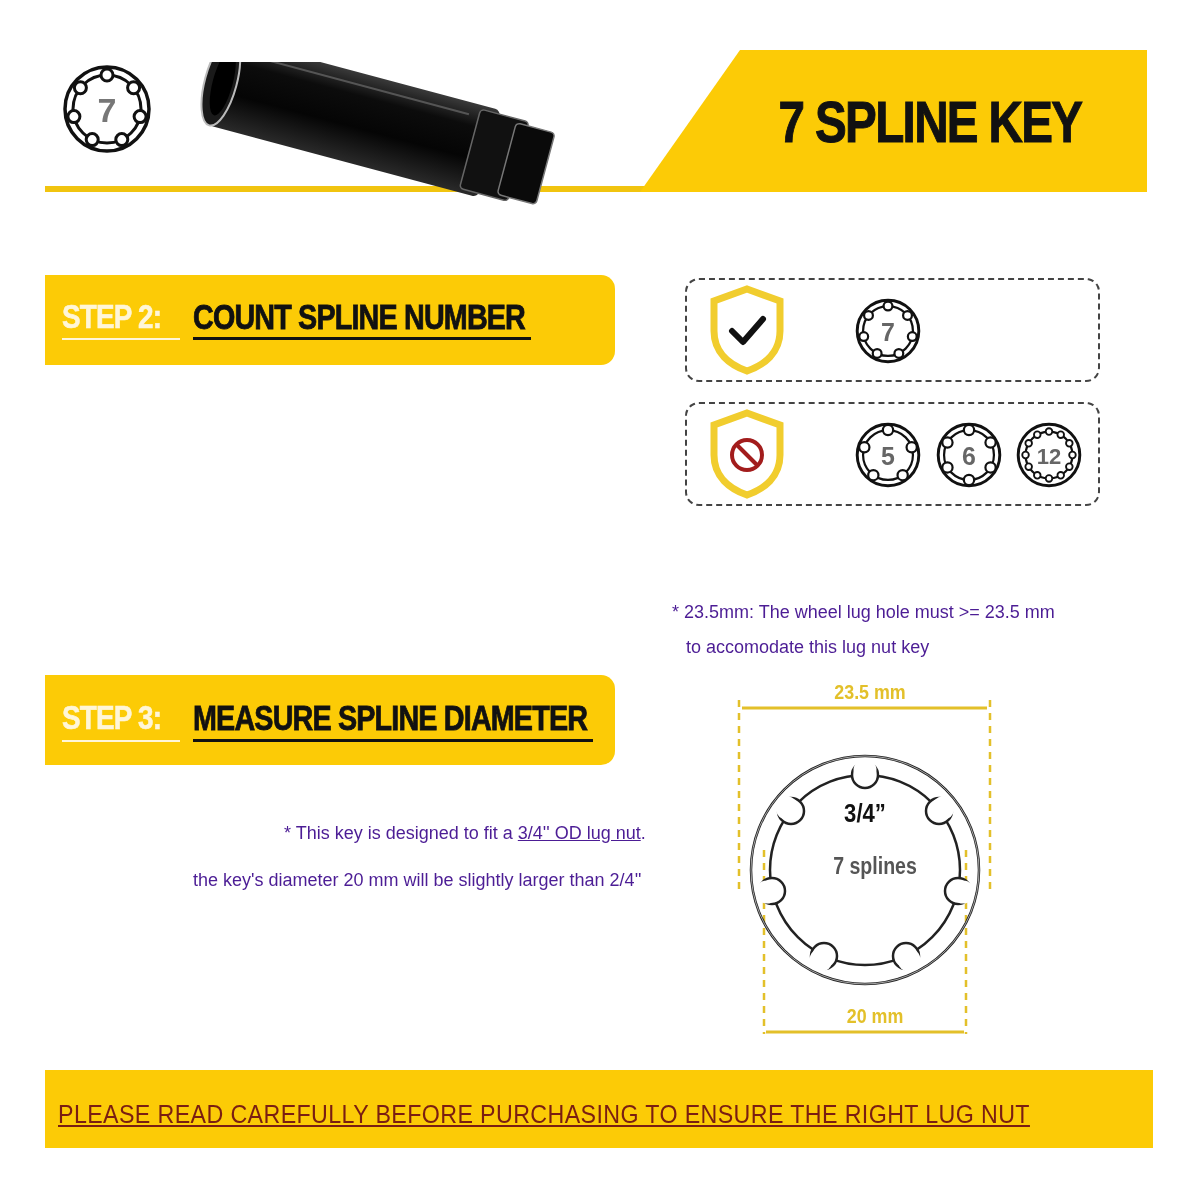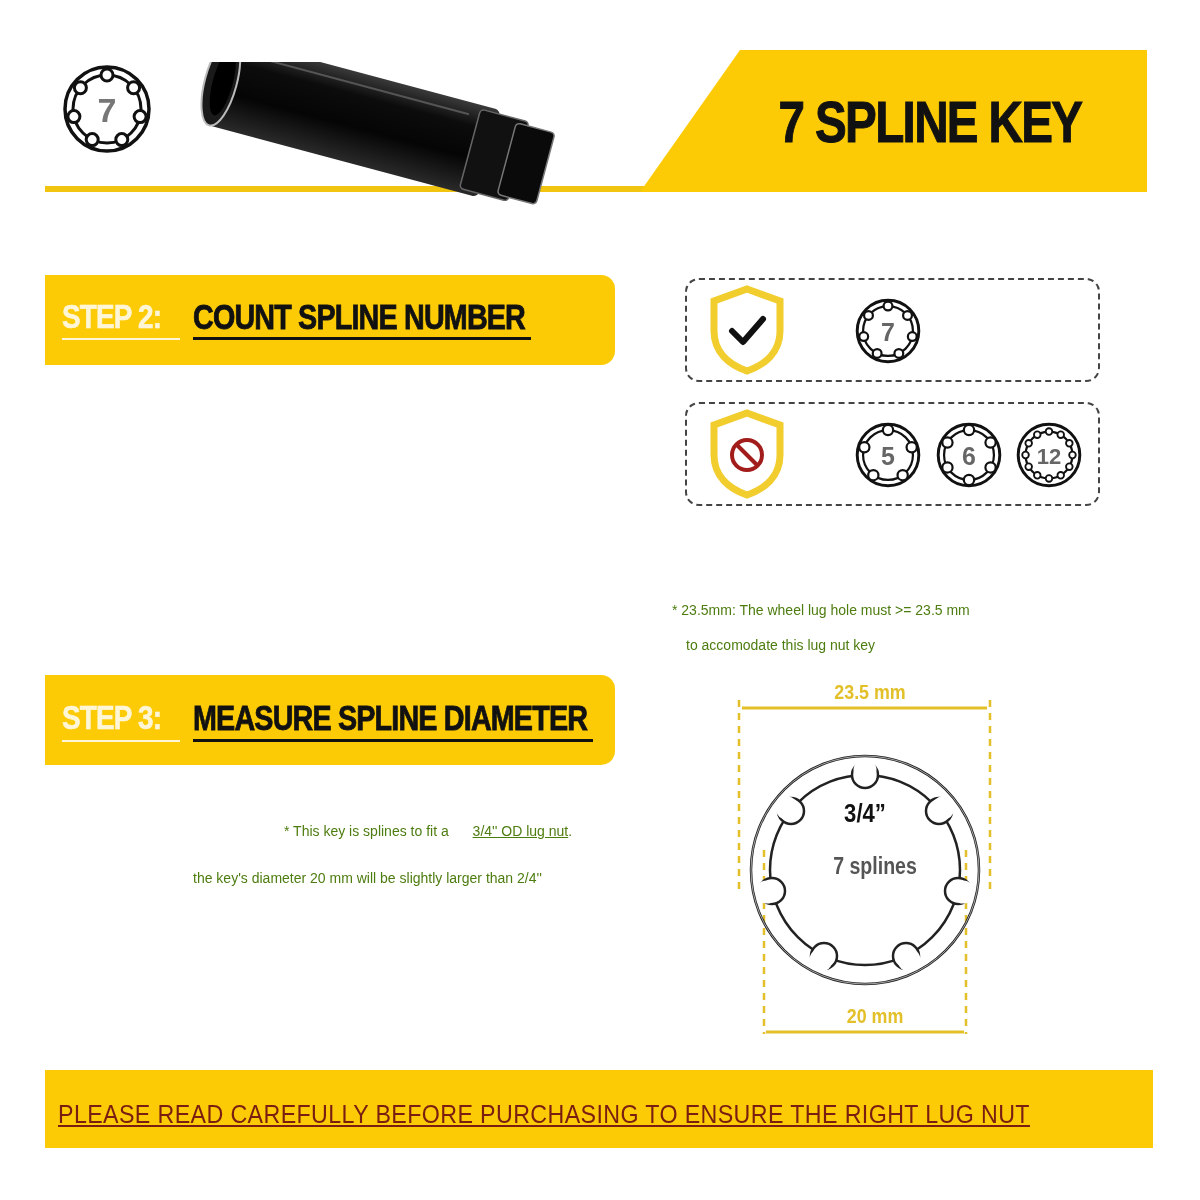--- a/index.html
+++ b/index.html
@@ -18,22 +18,22 @@
   
   .step-bar { left:45px; width:570px; height:90px; background:#fccb06; border-radius:0 14px 14px 0; }
   .step-label { left:62px; font-weight:bold; font-size:34px; color:#fff6d8; letter-spacing:-1px; transform:scaleX(0.82); transform-origin:left; -webkit-text-stroke:0.6px #fff6d8; }
   .step-line-left { left:62px; height:2px; background:#fff6d8; width:118px; }
   .step-title { left:193px; font-weight:bold; font-size:35px; color:#111; letter-spacing:-1px; transform:scaleX(0.82); transform-origin:left; -webkit-text-stroke:0.8px #111; white-space:nowrap; }
   .step-line-right { left:193px; height:3px; background:#111; }
 
   
   .dash-box { left:685px; width:415px; border:2px dashed #444; border-radius:14px; box-sizing:border-box; }
 
-  .note { font-size:14px; color:#4d7c0f; white-space:nowrap; }
-  .note u { text-decoration:underline;margin-left:20px; }
+  .note { font-size:18px; color:#4c1d95; white-space:nowrap; }
+  .note u { text-decoration:underline; }
 
   .dim-label { font-weight:bold; font-size:21px; color:#e3c02a; transform:scaleX(0.85); transform-origin:center; text-align:center; }
 
   .bottom-banner { left:45px; top:1070px; width:1108px; height:78px; background:#fccb06; }
   .bottom-text { left:58px; top:1100px; font-size:25px; color:#7a1e12; text-decoration:underline; letter-spacing:0.4px; white-space:nowrap; transform:scaleX(0.93); transform-origin:left; }
 </style>
 </head>
 <body>
 
 <div class="abs top-rule"></div>
@@ -158,21 +158,21 @@
 <div class="abs note" style="left:672px;top:602px;">* 23.5mm: The wheel lug hole must &gt;= 23.5 mm</div>
 <div class="abs note" style="left:686px;top:637px;text-align:right;">to accomodate this lug nut key</div>
 
 <div class="abs step-bar" style="top:675px;"></div>
 <div class="abs step-label" style="top:698px;">STEP 3:</div>
 <div class="abs step-line-left" style="top:740px;"></div>
 <div class="abs step-title" style="top:698px;">MEASURE SPLINE DIAMETER</div>
 <div class="abs step-line-right" style="top:739px;width:400px;"></div>
 
 <div class="abs note" style="left:284px;top:823px;">
-  <span>* This key is splines to fit a </span><u>3/4'' OD lug nut</u><span>.</span>
+  <span>* This key is designed to fit a </span><u>3/4'' OD lug nut</u><span>.</span>
 </div>
 <div class="abs note" style="left:193px;top:870px;">the key's diameter 20 mm will be slightly larger than 2/4''</div>
 
 <svg class="abs" style="left:730px;top:700px;" width="270" height="340" viewBox="0 0 270 340">
   <g stroke="#e3c02a" stroke-width="2.5" stroke-dasharray="7 6" fill="none">
     <line x1="9" y1="0" x2="9" y2="190"></line>
     <line x1="260" y1="0" x2="260" y2="190"></line>
     <line x1="34" y1="150" x2="34" y2="334"></line>
     <line x1="236" y1="150" x2="236" y2="334"></line>
   </g>

